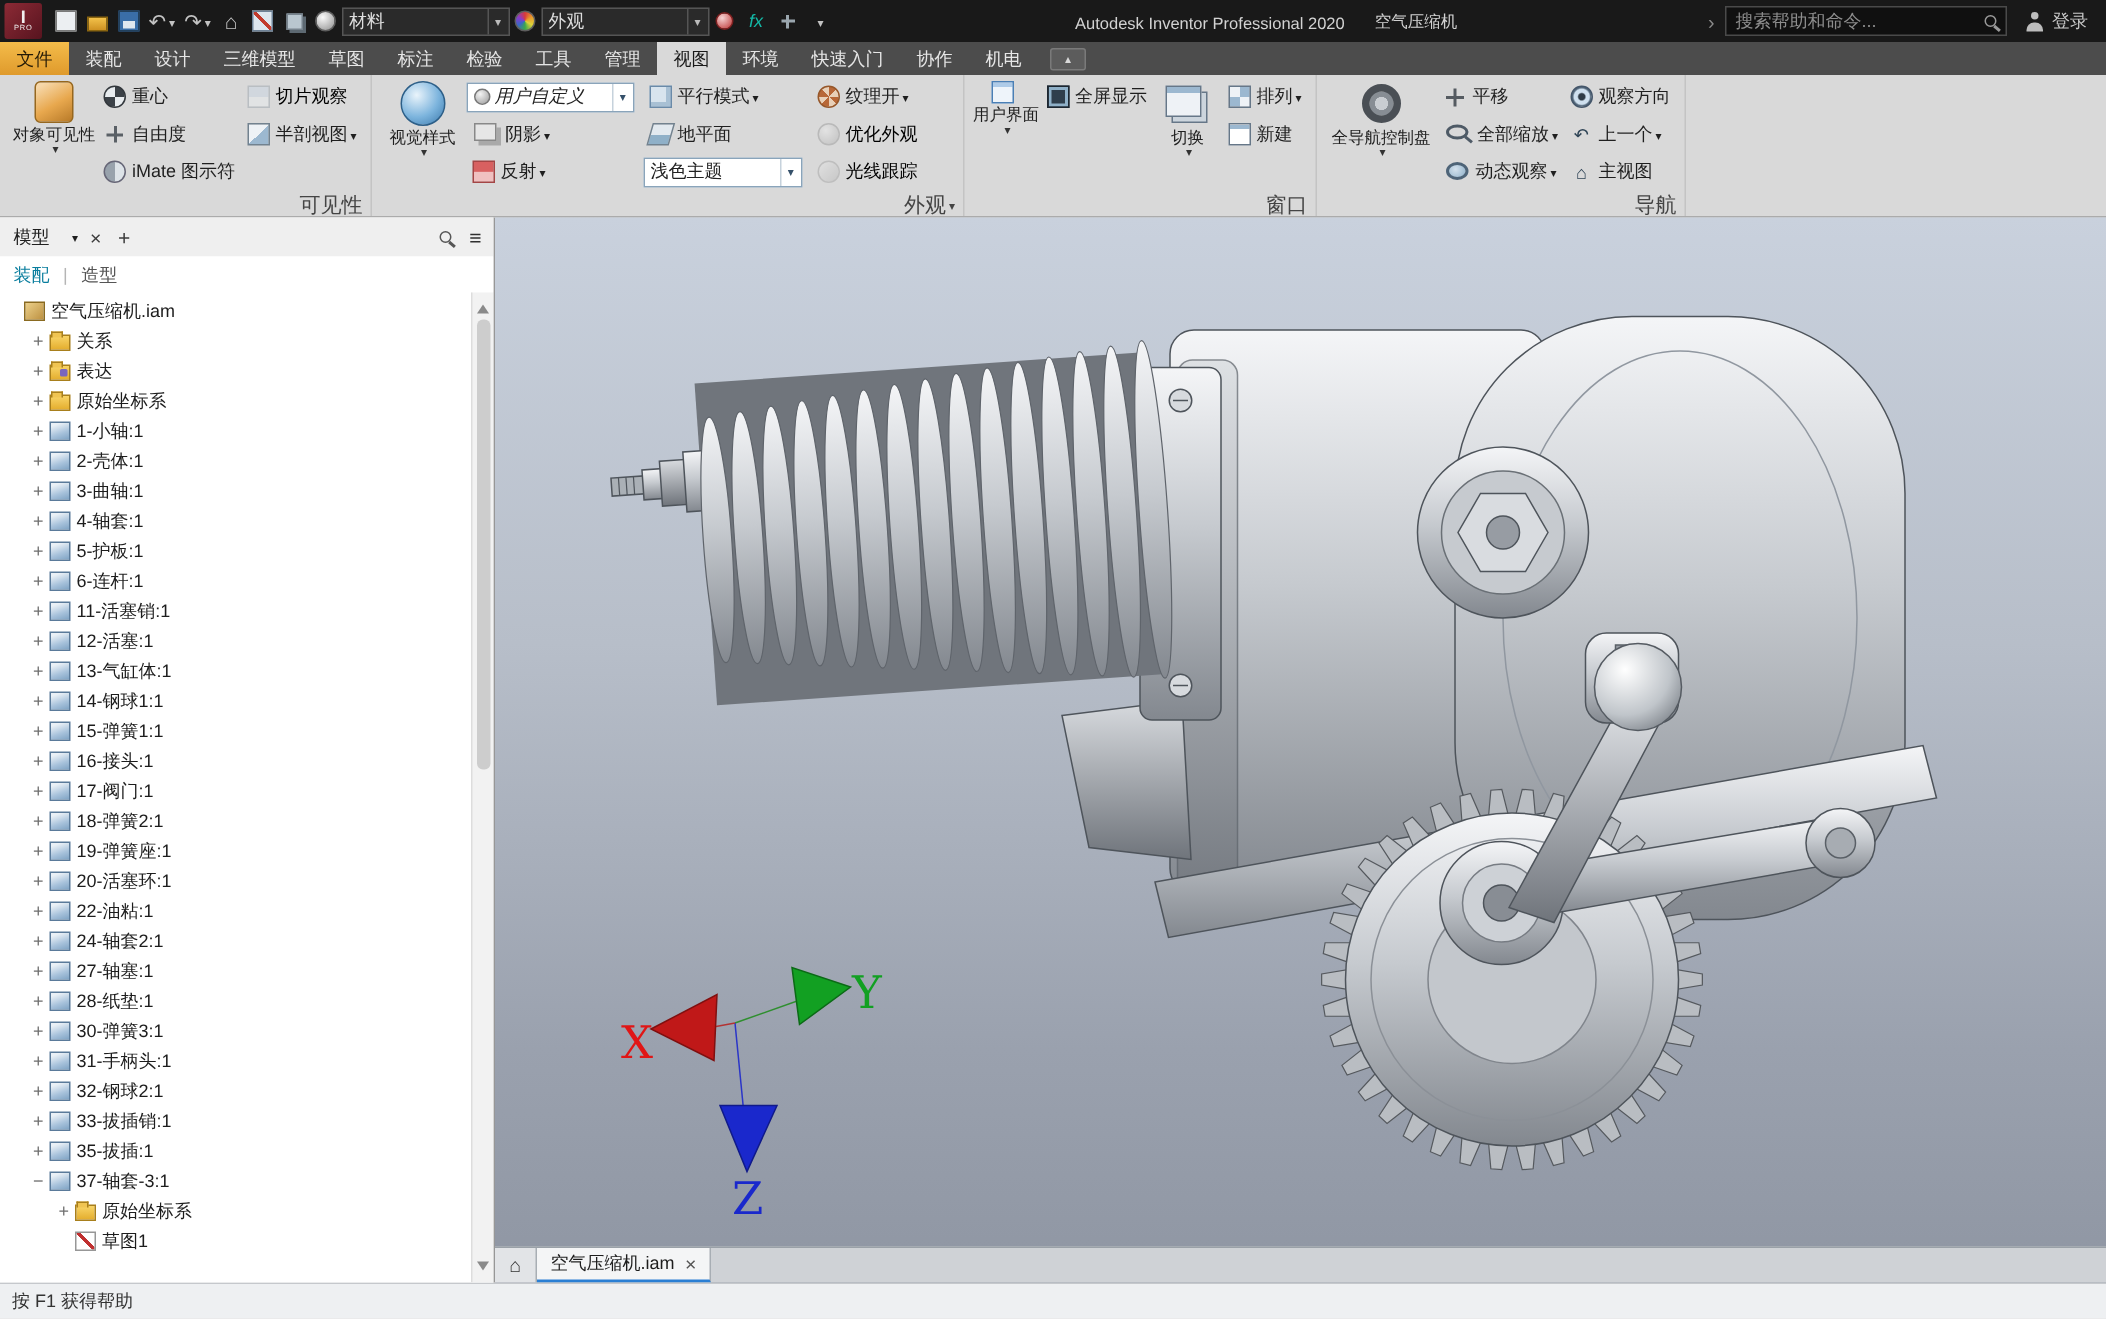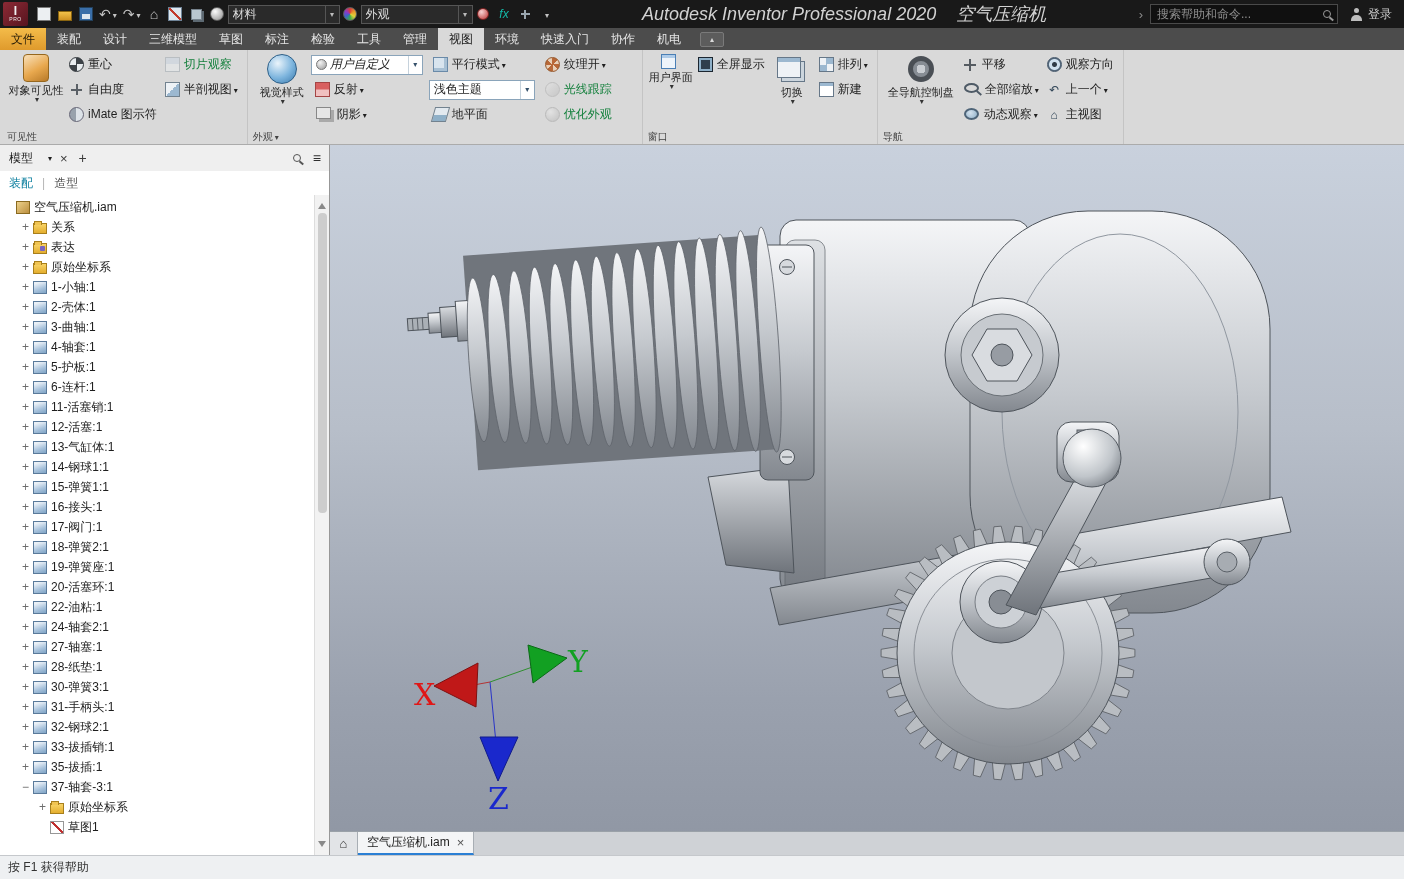--- a/index.html
+++ b/index.html
@@ -20,21 +20,21 @@
   .mi-save{background:#3a6ea8;border:1px solid #22405c;}
   .mi-save::after{content:"";position:absolute;left:2px;top:6px;right:2px;bottom:1px;background:#dfe7ef;}
   .mi-sketch{background:#dde6ee;border:1px solid #6e8296;background-image:linear-gradient(45deg,transparent 44%,#c23a2c 44%,#c23a2c 58%,transparent 58%);}
   .mi-layers{width:11px;height:11px;margin:2px;background:#b9c6cf;border:1px solid #77838d;box-shadow:2px 2px 0 #5d6972;}
   .ball-gray{border-radius:50%;background:radial-gradient(circle at 35% 30%,#fafafa,#8d8d8d);border:1px solid #5e5e5e;}
   .ball-color{border-radius:50%;background:conic-gradient(#d83a3a,#e89a2c,#ddd23a,#3aa84a,#3a66c8,#8c3ac8,#d83a3a);border:1px solid #5e5e5e;}
   .ball-small{width:12px;height:12px;border-radius:50%;background:radial-gradient(circle at 35% 30%,#f6d2d2,#bc3434);border:1px solid #7c2020;}
   .mi-plus{background:linear-gradient(#9aa6ae,#9aa6ae) 50% 50%/9px 2px no-repeat,linear-gradient(#9aa6ae,#9aa6ae) 50% 50%/2px 9px no-repeat;}
   .fx{font-style:italic;font-size:12px;color:#14b8a6;}
   .dd::after{content:"\25BE";font-size:8px;margin-left:2px;display:inline-block;vertical-align:middle;color:inherit;}
-  .title-center{flex:1;display:flex;justify-content:center;align-items:center;gap:20px;font-size:18px;color:#d2d2d2;white-space:nowrap;font-style:italic;}
+  .title-center{flex:1;display:flex;justify-content:center;align-items:flex-end;gap:20px;font-size:11px;color:#d2d2d2;white-space:nowrap;}
   .title-right{display:flex;align-items:center;}
   .chev{color:#8a8a8a;margin:0 7px;font-size:13px;}
   .searchbox{width:188px;height:20px;background:#101010;border:1px solid #4a4a4a;display:flex;align-items:center;padding:0 6px;}
   .searchbox input{flex:1;background:transparent;border:none;outline:none;color:#b9b9b9;font-size:12px;font-family:inherit;}
   .searchbox input::placeholder{color:#8d8d8d;}
   .mag{width:8px;height:8px;border:1.5px solid #9a9a9a;border-radius:50%;position:relative;flex:0 0 8px;}
   .mag::after{content:"";position:absolute;width:5px;height:1.5px;background:#9a9a9a;right:-4px;bottom:-2px;transform:rotate(40deg);}
   .mag.dark{border-color:#555;}
   .mag.dark::after{background:#555;}
   .signin{display:flex;align-items:center;color:#c9c9c9;margin:0 12px;gap:5px;}
@@ -47,30 +47,30 @@
   .rtabs{display:flex;}
   .rtab{padding:0 11px;line-height:22px;font-size:12px;color:#e6e6e6;white-space:nowrap;}
   .rtab.file{background:linear-gradient(#f4bc4a,#df9a2c);color:#241a06;}
   .rtab.active{background:#d9d9d9;color:#1a1a1a;}
   .rcollapse{align-self:center;margin-left:8px;width:24px;height:15px;background:#5c5c5c;border:1px solid #7a7a7a;border-radius:2px;color:#d9d9d9;font-size:8px;display:flex;align-items:center;justify-content:center;}
 
   
   .ribbon{flex:0 0 95px;height:95px;background:#d9d9d9;border-bottom:1px solid #ababab;display:flex;padding-left:2px;}
   .rgroup{display:flex;flex-direction:column;border-right:1px solid #c4c4c4;padding:2px 5px 0 5px;}
   .rg-content{flex:1;display:flex;align-items:flex-start;}
-  .rg-label{height:15px;line-height:15px;font-size:10px;color:#444;text-align:left;white-space:nowrap;}
+  .rg-label{height:15px;line-height:15px;font-size:14px;color:#444;text-align:right;white-space:nowrap;}
   .bigbtn{width:58px;display:flex;flex-direction:column;align-items:center;text-align:center;padding-top:2px;color:#1f1f1f;}
   .bigbtn .blabel{font-size:11px;line-height:12px;margin-top:2px;white-space:nowrap;}
   .bigbtn .blabel.wrap{white-space:normal;width:44px;}
   .bigbtn .dd{height:9px;line-height:7px;color:#333;}
   .bigbtn.w74{width:76px;}
   .bicon{display:inline-block;}
   .rcol{display:flex;flex-direction:column;align-items:flex-start;text-align:right;}
   .sbtn{display:flex;align-items:center;height:25px;padding:0 4px;font-size:12px;color:#1f1f1f;white-space:nowrap;}
-  .sbtn.disabled{color:#15803d;}
+  .sbtn.disabled{color:#000000;}
   .sbtn.disabled .sicon{opacity:.4;}
   .sicon{width:15px;height:15px;margin-right:4px;flex:0 0 15px;display:inline-block;position:relative;}
   .gicon{display:flex;align-items:center;justify-content:center;font-size:12px;color:#2f4456;}
   .agrid{display:flex;flex-direction:column;}
   .arow{display:flex;align-items:center;height:25px;}
   .aw1{width:118px;}
   .aw2{width:112px;}
   .aw3{width:96px;}
   .combo{height:20px;background:#fff;border:1px solid #8aa4ba;display:flex;align-items:center;font-size:12px;color:#222;padding-left:4px;}
   .combo.w108{width:112px;}
@@ -318,56 +318,56 @@
                 <div class="sbtn">
                   <span class="sicon ic-texture"></span>
                   <span>纹理开</span>
                   <span class="dd"></span>
                 </div>
               </div>
           </div>
           <div class="arow">
             <div class="aw1">
                 <div class="sbtn">
+                  <span class="sicon ic-shadow"></span>
+                  <span>阴影</span>
+                  <span class="dd"></span>
+                </div>
+              </div>
+            <div class="aw2">
+                <div class="sbtn">
+                  <span class="sicon ic-ground"></span>
+                  <span>地平面</span>
+                </div>
+              </div>
+            <div class="aw3">
+                <div class="sbtn disabled">
+                  <span class="sicon ic-refine"></span>
+                  <span>优化外观</span>
+                </div>
+              </div>
+          </div>
+          <div class="arow">
+            <div class="aw1">
+                <div class="sbtn">
                   <span class="sicon ic-reflect"></span>
                   <span>反射</span>
                   <span class="dd"></span>
                 </div>
               </div>
             <div class="aw2">
                 <div class="combo w120">
                   <span class="combo-text">浅色主题</span>
                   <span class="combo-arrow"></span>
                 </div>
               </div>
             <div class="aw3">
                 <div class="sbtn disabled">
                   <span class="sicon ic-ray"></span>
                   <span>光线跟踪</span>
-                </div>
-              </div>
-          </div>
-          <div class="arow">
-            <div class="aw1">
-                <div class="sbtn">
-                  <span class="sicon ic-shadow"></span>
-                  <span>阴影</span>
-                  <span class="dd"></span>
-                </div>
-              </div>
-            <div class="aw2">
-                <div class="sbtn">
-                  <span class="sicon ic-ground"></span>
-                  <span>地平面</span>
-                </div>
-              </div>
-            <div class="aw3">
-                <div class="sbtn disabled">
-                  <span class="sicon ic-refine"></span>
-                  <span>优化外观</span>
                 </div>
               </div>
           </div>
         </div>
       </div>
       <div class="rg-label"><span>外观</span><span class="dd"></span></div>
     </div>
 
     <div class="rgroup">
       <div class="rg-content">

